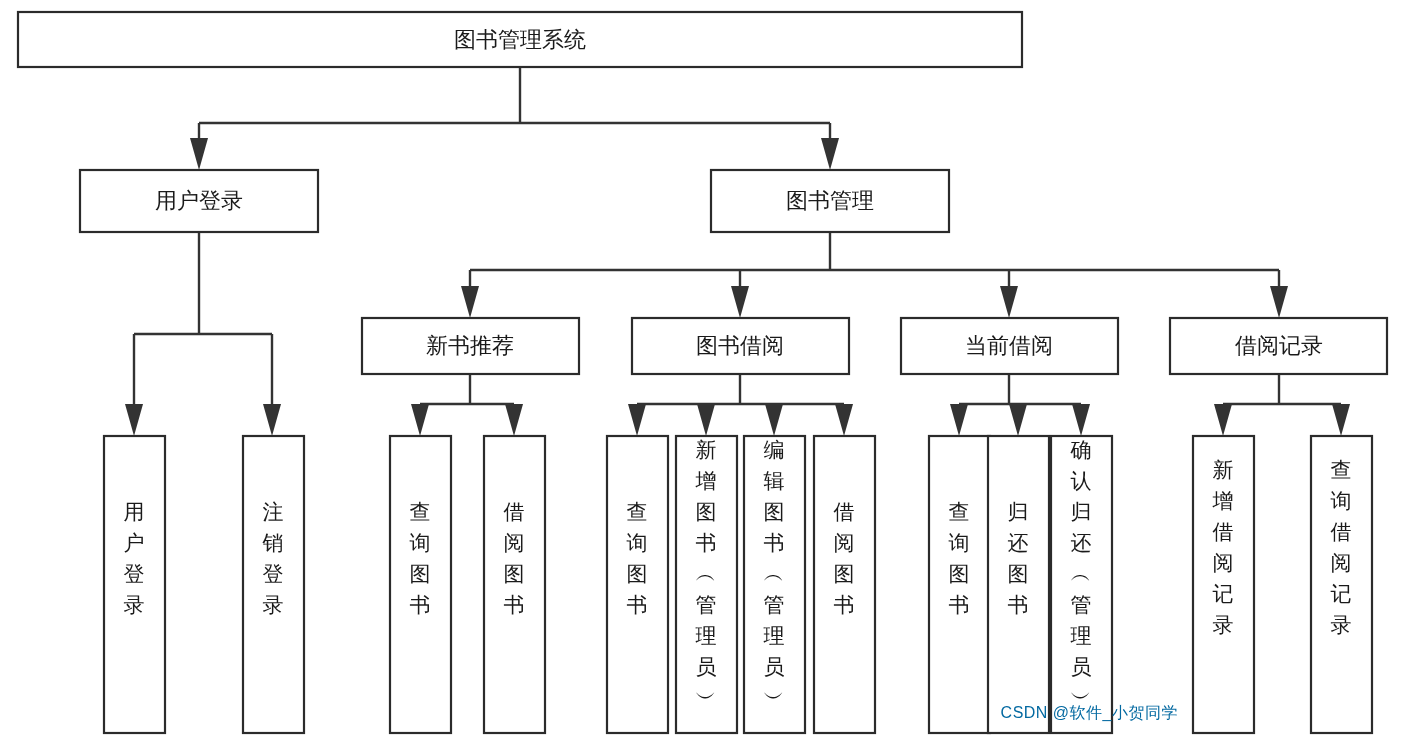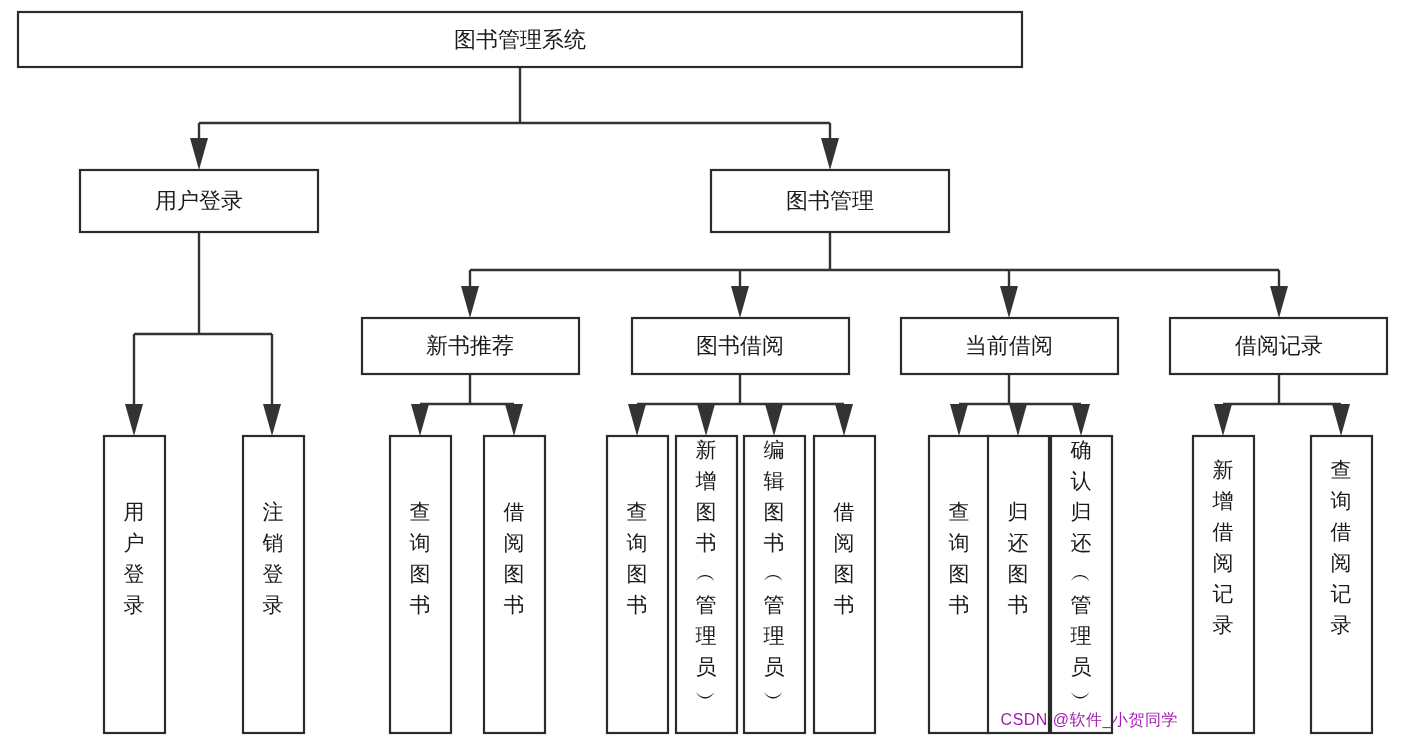--- a/index.html
+++ b/index.html
@@ -53,24 +53,24 @@
   .node-label-v {
     font-family: "Liberation Sans", "DejaVu Sans", sans-serif;
     font-size: 21px;
     fill: #1a1a1a;
     text-anchor: middle;
     white-space: pre;
   }
   .watermark {
     position: absolute;
     right: 10px;
-    bottom: 16px;
+    bottom: 23px;
     font-family: "Liberation Sans", "DejaVu Sans", sans-serif;
     font-size: 16px;
-    color: #a21caf;
+    color: #0369a1;
     letter-spacing: 0.5px;
     user-select: none;
     pointer-events: none;
   }
 </style>
 </head>
 <body>
 
 <div id="diagram-root">
 

